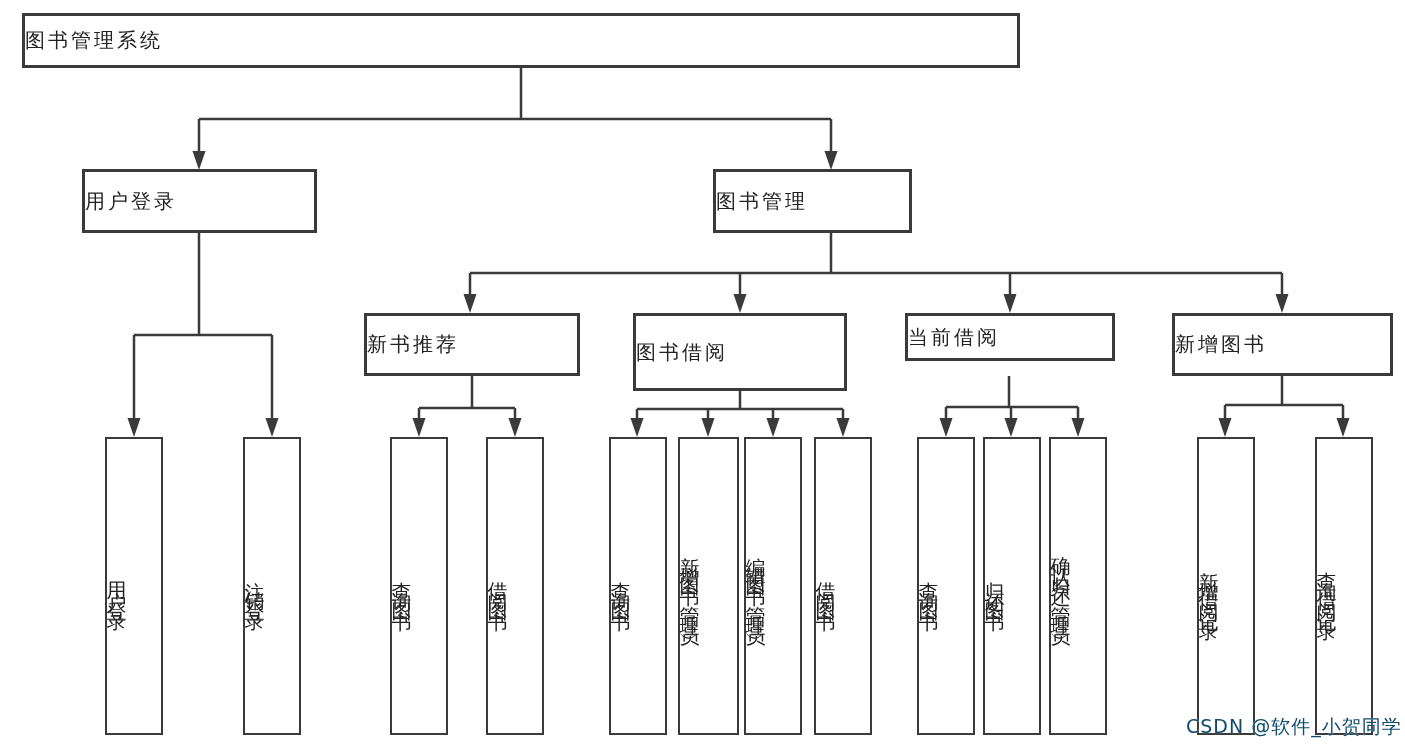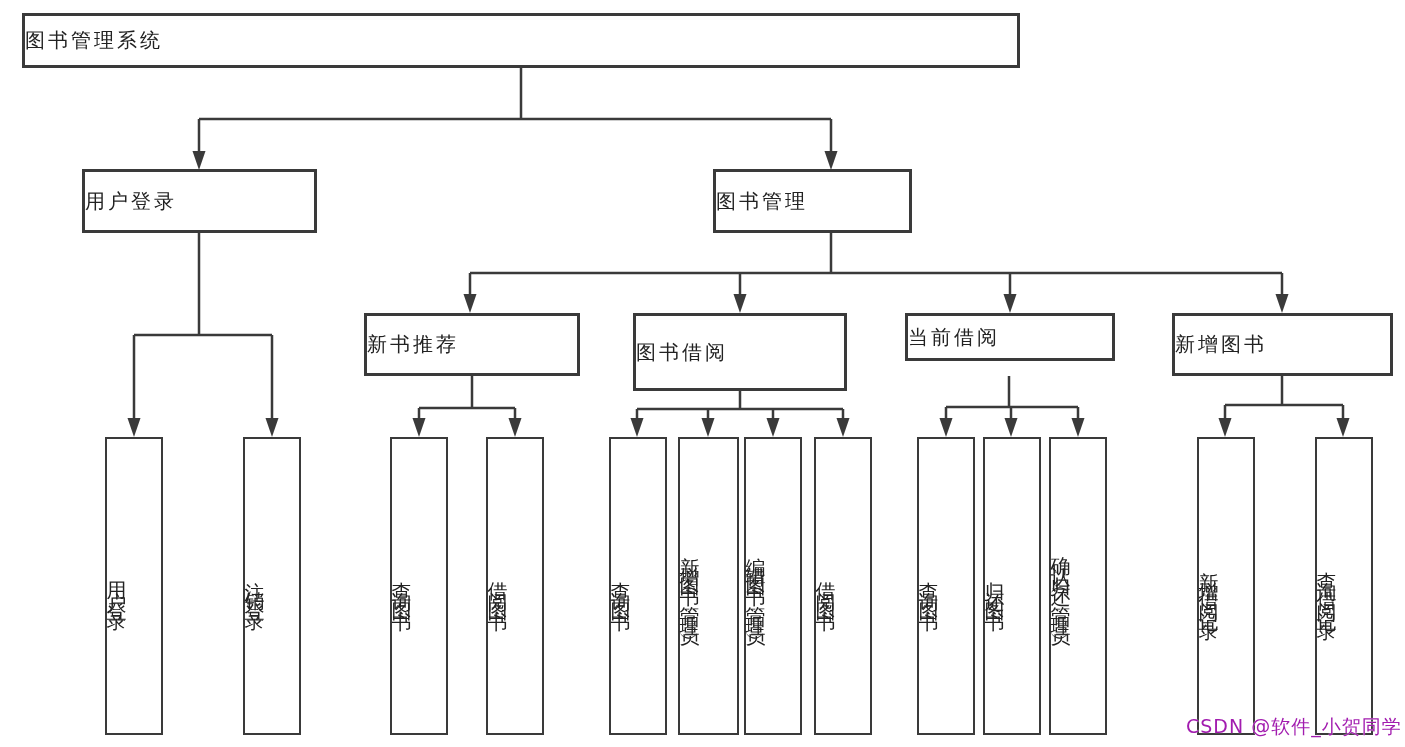--- a/index.html
+++ b/index.html
@@ -41,21 +41,21 @@
     letter-spacing: 10px;
     line-height: 1;
     color: #222222;
   }
   #watermark {
     position: absolute;
     left: 1186px;
     top: 714px;
     font-size: 19px;
     letter-spacing: 1px;
-    color: #a21caf;
+    color: #0c4a6e;
     white-space: nowrap;
     text-shadow: 0 0 1px #ffffff;
   }
 </style>
 </head>
 <body>
 
 <div id="canvas">
 
   <svg id="wires" viewBox="0 0 1405 747" xmlns="http://www.w3.org/2000/svg">

